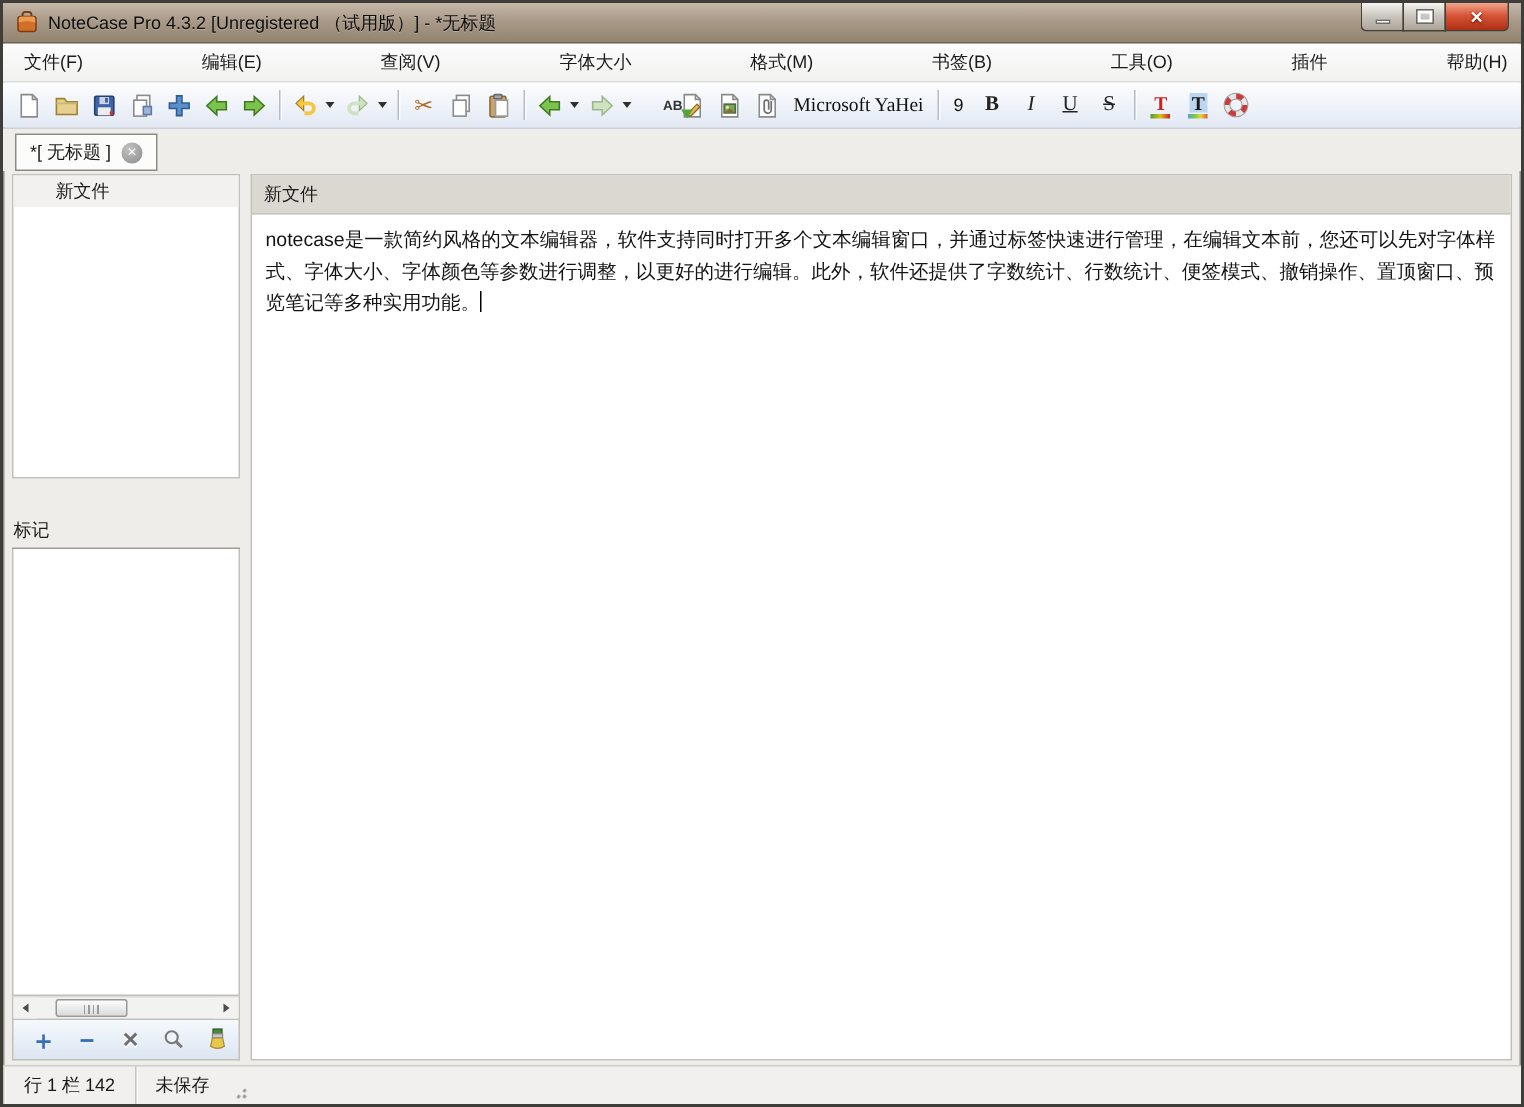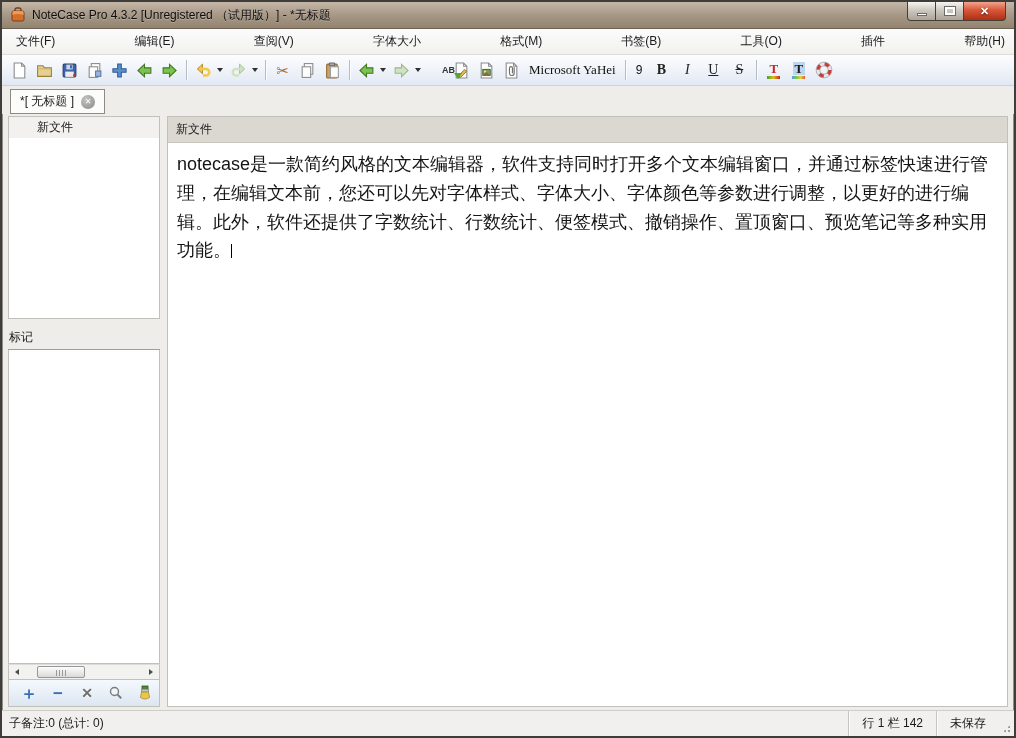--- a/index.html
+++ b/index.html
@@ -60,21 +60,21 @@
          gap:7px; padding:0 9px; font-size:12px; }
   .tab-close { width:14px; height:14px; border-radius:50%; background:radial-gradient(circle at 35% 30%, #c2c2c2, #8b8b8b);
                color:#fff; font-size:8px; line-height:14px; text-align:center; border:none; padding:0; }
 
   
   .main { flex:1 1 auto; min-height:0; display:flex; padding:2px 6px 3px 6px; gap:7px; }
   .sidebar { width:152px; flex:0 0 152px; display:flex; flex-direction:column; }
   .tree-panel { height:203px; flex:0 0 203px; background:#fff; border:1px solid #c2c0ba; }
   .tree-item { height:21px; padding-left:28px; font-size:12px; display:flex; align-items:center;
                background:#f2f1ef; cursor:default; }
-  .tags-header { font-size:12px; padding:5px 2px 3px 1px; border-bottom:1px solid #9f9d97; margin-top:5px; }
+  .tags-header { font-size:12px; padding:5px 2px 3px 1px; border-bottom:1px solid #9f9d97; margin-top:21px; }
   .tags-panel { flex:1 1 auto; background:#fff; border:1px solid #c2c0ba; border-top:none; min-height:0; }
   .hscroll { height:16px; flex:0 0 16px; display:flex; align-items:stretch; border:1px solid #c2c0ba;
              border-top:1px solid #dddcd8; background:#f2f2f1; }
   .hs-btn { width:16px; flex:0 0 16px; display:flex; align-items:center; justify-content:center; background:#f2f2f1; border:none; padding:0; }
   .tri-l { width:0;height:0;border-top:3.5px solid transparent;border-bottom:3.5px solid transparent;border-right:4.5px solid #4c4c4c; }
   .tri-r { width:0;height:0;border-top:3.5px solid transparent;border-bottom:3.5px solid transparent;border-left:4.5px solid #4c4c4c; }
   .hs-track { flex:1; position:relative; }
   .hs-thumb { position:absolute; left:12px; top:1px; width:48px; height:12px; border:1px solid #979797;
               border-radius:2px; background:linear-gradient(#fdfdfd,#dadada); }
   .hs-thumb::after { content:""; position:absolute; left:50%; top:3px; margin-left:-5px; width:10px; height:6px;
@@ -82,21 +82,21 @@
   .side-actions { height:27px; flex:0 0 27px; background:linear-gradient(#f5f9fd,#dce6f2);
                   border:1px solid #c2c0ba; border-top:none; display:flex; align-items:center;
                   gap:11px; padding-left:11px; }
   .sa-btn { border:none; background:transparent; padding:0; width:18px; height:18px; display:flex;
             align-items:center; justify-content:center; }
   .pm { font-size:17px; font-weight:bold; color:#3a6fb5; line-height:1; }
   .xx { font-size:14px; font-weight:bold; color:#6e6e6e; line-height:1; text-shadow:0 1px 0 #fff; }
 
   .editor-panel { flex:1 1 auto; background:#fff; border:1px solid #c2c0ba; display:flex; flex-direction:column; min-width:0; }
   .editor-header { background:#dbd8d1; border-bottom:1px solid #c8c5be; padding:4px 8px; font-size:12px; flex:0 0 auto; }
-  .editor-body { flex:1 1 auto; padding:7px 9px; font-size:18px; line-height:1.6; color:#141414; overflow:hidden; }
+  .editor-body { flex:1 1 auto; padding:7px 9px; font-size:13px; line-height:1.6; color:#141414; overflow:hidden; }
   .cursor { display:inline-block; width:1px; height:14px; background:#000; vertical-align:-2px; }
 
   
   .statusbar { height:26px; flex:0 0 26px; background:#f1f0ee; border-top:1px solid #cfcdc8;
                display:flex; align-items:stretch; font-size:12px; }
   .status-left { flex:1; display:flex; align-items:center; padding-left:7px; }
   .status-cell { display:flex; align-items:center; padding:0 13px; border-left:1px solid #c6c4bf;
                  box-shadow:inset 1px 0 0 #fdfdfc; white-space:nowrap; }
   .grip { width:15px; display:flex; align-items:flex-end; justify-content:flex-end; padding:0 3px 3px 0; }
   .grip-dots { width:9px; height:9px;
@@ -341,21 +341,20 @@
     <div class="editor-panel">
       <div class="editor-header">新文件</div>
       <div class="editor-body">
         <span>notecase是一款简约风格的文本编辑器，软件支持同时打开多个文本编辑窗口，并通过标签快速进行管理，在编辑文本前，您还可以先对字体样式、字体大小、字体颜色等参数进行调整，以更好的进行编辑。此外，软件还提供了字数统计、行数统计、便签模式、撤销操作、置顶窗口、预览笔记等多种实用功能。</span><span class="cursor"></span>
       </div>
     </div>
 
   </div>
 
   <div class="statusbar">
-    <div class="status-left">子备注:0 (总计: 0)</div>
     <div class="status-cell">行 1 栏 142</div>
     <div class="status-cell">未保存</div>
     <div class="grip">
         <span class="grip-dots"></span>
       </div>
   </div>
 
 </div>
 
 </body></html>

